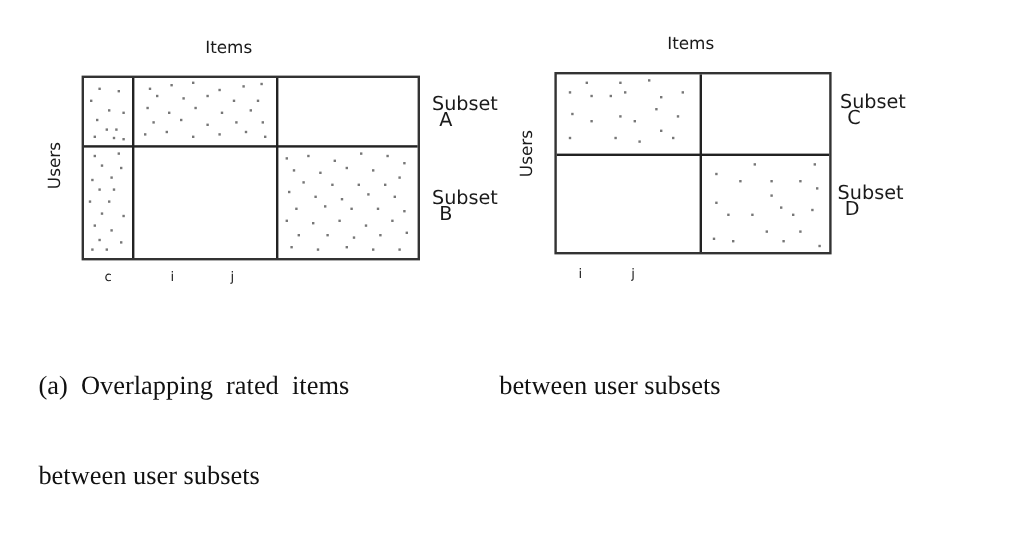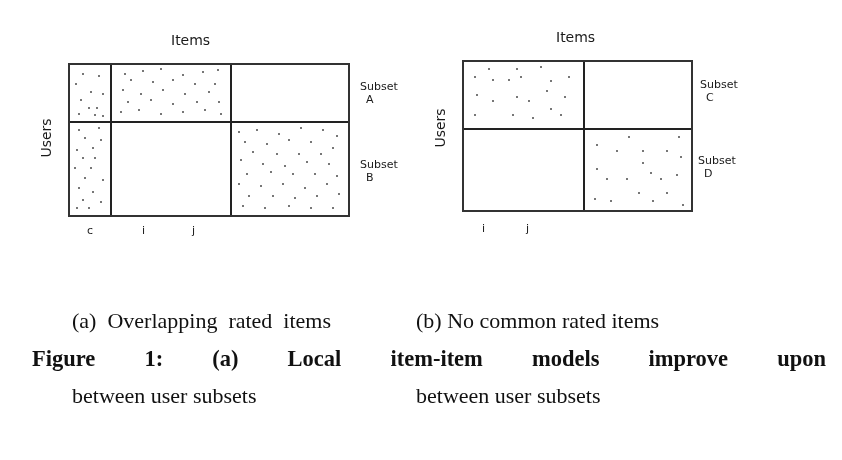--- a/index.html
+++ b/index.html
@@ -1,21 +1,21 @@
 <!DOCTYPE html>
 <html><head>
   <meta charset="utf-8">
   <style>
     html, body { margin: 0; padding: 0; background: #ffffff; }
     body { width: 842px; height: 460px; position: relative; overflow: hidden; color: #111; }
     .abs { position: absolute; }
     .sans { font-family: "DejaVu Sans", sans-serif; }
     .serif { font-family: "Liberation Serif", "DejaVu Serif", serif; }
     .axis-title { font-size: 14px; color: #1a1a1a; }
-    .subset { font-size: 11px; line-height: 13px; color: #1a1a1a; }
+    .subset { font-size: 16px; line-height: 13px; color: #1a1a1a; }
     .tick { font-size: 11px; color: #1a1a1a; }
     .users { font-size: 14px; transform: rotate(-90deg); transform-origin: center center; white-space: nowrap; color:#1a1a1a; }
     .box { border: 2.5px solid #333; box-sizing: border-box; }
     .vline { position: absolute; width: 2px; background: #222; }
     .hline { position: absolute; height: 2px; background: #222; }
     .cell { position: absolute; overflow: hidden; }
     .dot { position: absolute; width: 2px; height: 2px; background: #777; }
     .sub-caption { font-size: 22px; line-height: 25px; color: #111; white-space: pre; }
     .fig-caption { font-size: 22.5px; line-height: 28px; font-weight: bold; color: #111; text-align: justify; }
   </style>
@@ -210,24 +210,22 @@
   </div>
   <div class="abs sans subset" style="left:698px; top:154px;">
     <div>Subset</div>
     <div style="padding-left:6px">D</div>
   </div>
 
   <div class="abs sans tick" style="left:482px; top:222px;">i</div>
   <div class="abs sans tick" style="left:526px; top:222px;">j</div>
 </div>
 
-<div class="abs serif sub-caption" style="left:32px; top:258px;margin-left:40px;">
+<div class="abs serif sub-caption" style="left:32px; top:258px;">
   <div>(a)  Overlapping  rated  items</div>
   <div>between user subsets</div>
 </div>
 <div class="abs serif sub-caption" style="left:416px; top:258px;">
-  <div>(b) No common rated items</div>
   <div>between user subsets</div>
 </div>
 
 <div class="abs serif fig-caption" style="left:32px; top:345px; width:794px;">
-  <div style="text-align-last: justify;">Figure 1:  (a) Local item-item models improve upon</div>
 </div>
 
 </body></html>

